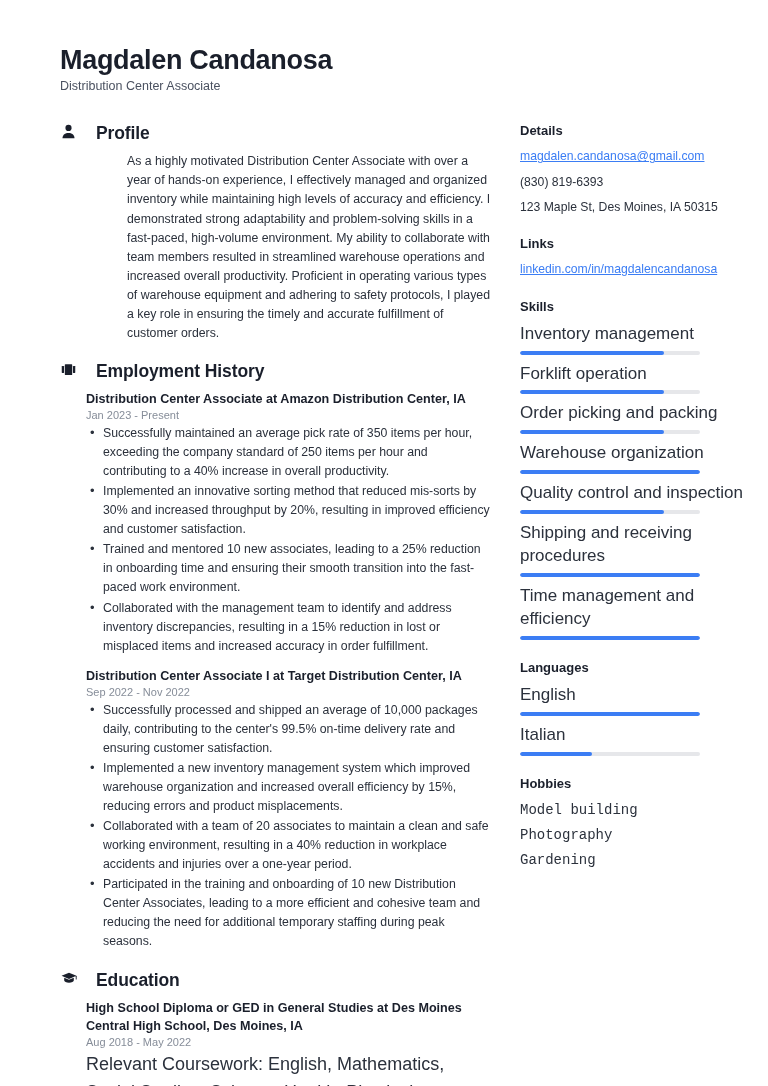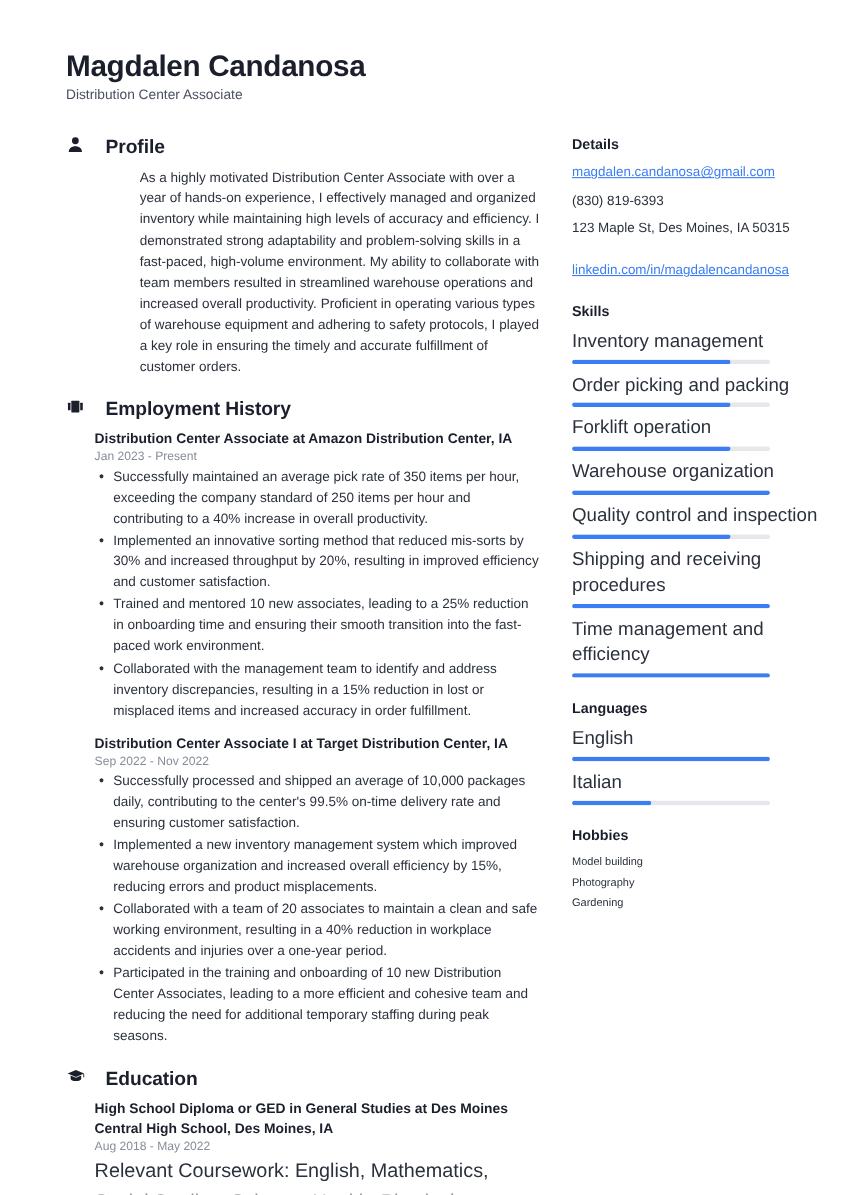--- a/index.html
+++ b/index.html
@@ -156,24 +156,25 @@
     border-radius: 2px;
     overflow: hidden;
   }
   .meter-fill {
     height: 4px;
     background: #3b7df4;
     border-radius: 2px;
   }
 
   .hobby-line {
-    font-size: 10px;
+    font-size: 14px;
     color: #2b313c;
     line-height: 1.5;
     margin-bottom: 4px;
+    font-family: Liberation Mono, monospace;
   }
 </style>
 </head>
 <body>
 
 <div class="page">
 
   <div class="header">
     <div class="full-name">Magdalen Candanosa</div>
     <div class="job-title">Distribution Center Associate</div>
@@ -263,44 +264,45 @@
       <div class="side-block">
         <div class="side-title">Details</div>
         <div class="side-line">
           <a class="side-link" href="#">magdalen.candanosa@gmail.com</a>
         </div>
         <div class="side-line">(830) 819-6393</div>
         <div class="side-line">123 Maple St, Des Moines, IA 50315</div>
       </div>
 
       <div class="side-block">
+        <div class="side-title">Links</div>
         <div class="side-line">
           <a class="side-link" href="#">linkedin.com/in/magdalencandanosa</a>
         </div>
       </div>
 
       <div class="side-block">
         <div class="side-title">Skills</div>
 
         <div class="meter-item">
           <div class="meter-label">Inventory management</div>
           <div class="meter-track">
             <div class="meter-fill" style="width: 80%;"></div>
           </div>
         </div>
 
         <div class="meter-item">
+          <div class="meter-label">Forklift operation</div>
+          <div class="meter-track">
+            <div class="meter-fill" style="width: 80%;"></div>
+          </div>
+        </div>
+
+        <div class="meter-item">
           <div class="meter-label">Order picking and packing</div>
-          <div class="meter-track">
-            <div class="meter-fill" style="width: 80%;"></div>
-          </div>
-        </div>
-
-        <div class="meter-item">
-          <div class="meter-label">Forklift operation</div>
           <div class="meter-track">
             <div class="meter-fill" style="width: 80%;"></div>
           </div>
         </div>
 
         <div class="meter-item">
           <div class="meter-label">Warehouse organization</div>
           <div class="meter-track">
             <div class="meter-fill" style="width: 100%;"></div>
           </div>

